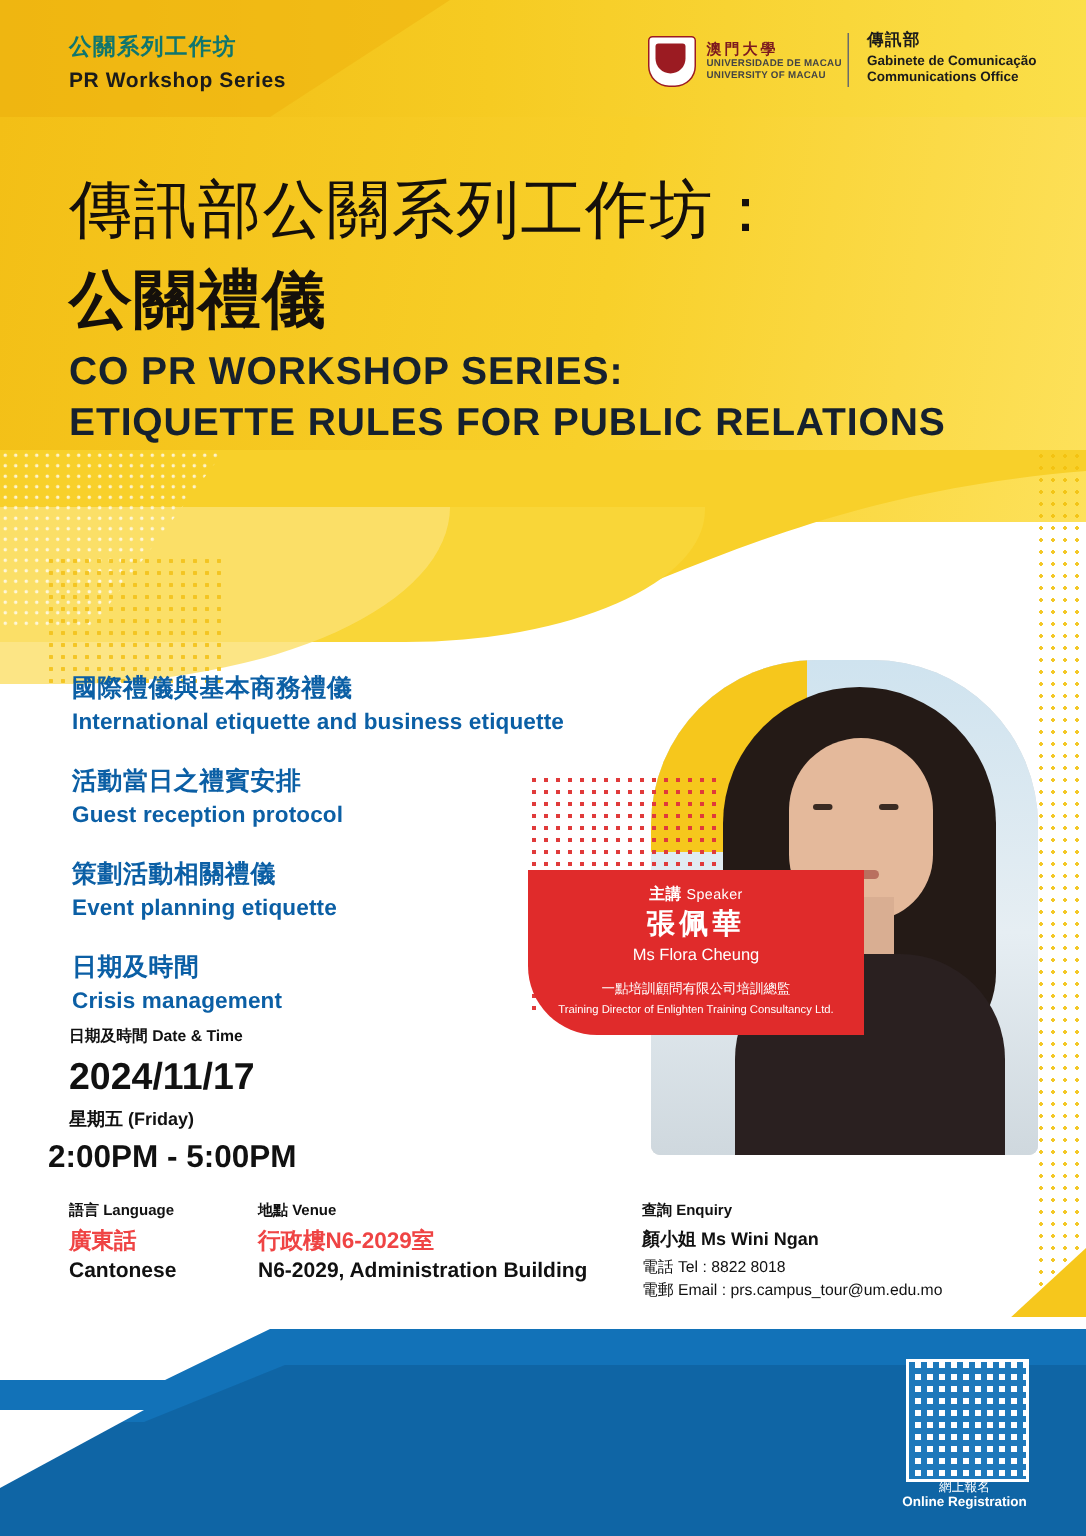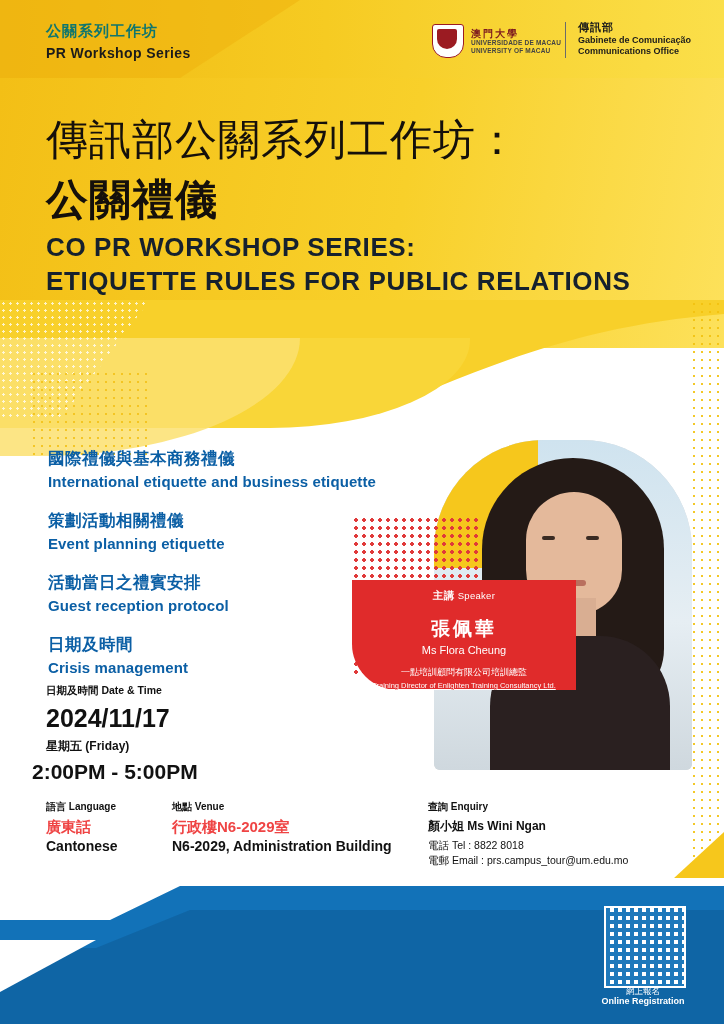--- a/index.html
+++ b/index.html
@@ -315,24 +315,24 @@
     background: #e02b2b;
     border-bottom-left-radius: 46px;
     z-index: 4;
     color: #fff;
     text-align: center;
   }
   .sp-role {
     margin-top: 9px; font-size: 10.5px; font-weight: bold; letter-spacing: .3px;
   }
   .sp-role span { font-weight: normal; font-size: 9.5px; }
-  .sp-name-cn { font-size: 19px; font-weight: bold; letter-spacing: 3px; margin-top: 13px;}
+  .sp-name-cn { font-size: 19px; font-weight: bold; letter-spacing: 3px; margin-top: 0;}
   .sp-name-en { font-size: 11px; margin-top: 2px;}
   .sp-title-cn { font-size: 9px; margin-top: 10px;}
-  .sp-title-en { font-size: 7.5px; margin-top: 2px; text-decoration: underline;}
+  .sp-title-en { font-size: 7.5px; margin-top: 2px;}
 
   
   .wave-white {
     position: absolute; left: 0; top: 878px;
     width: 724px; height: 146px;
     background: #ffffff;
   }
   .wave-blue {
     position: absolute; left: 0; top: 886px;
     width: 724px; height: 138px;
@@ -430,26 +430,26 @@
   <div class="hdr-cn2">公關禮儀</div>
   <div class="hdr-en1">CO PR WORKSHOP SERIES:</div>
   <div class="hdr-en2">ETIQUETTE RULES FOR PUBLIC RELATIONS</div>
 
   <div class="topics">
     <div class="topic">
       <div class="t-cn">國際禮儀與基本商務禮儀</div>
       <div class="t-en">International etiquette and business etiquette</div>
     </div>
     <div class="topic">
+      <div class="t-cn">活動當日之禮賓安排</div>
+      <div class="t-en">Guest reception protocol</div>
+    </div>
+    <div class="topic">
       <div class="t-cn">策劃活動相關禮儀</div>
       <div class="t-en">Event planning etiquette</div>
-    </div>
-    <div class="topic">
-      <div class="t-cn">活動當日之禮賓安排</div>
-      <div class="t-en">Guest reception protocol</div>
     </div>
     <div class="topic">
       <div class="t-cn">日期及時間</div>
       <div class="t-en">Crisis management</div>
     </div>
   </div>
 
   <div class="dt-label">日期及時間  Date &amp; Time</div>
   <div class="dt-date">2024/11/17</div>
   <div class="dt-day">星期五 (Friday)</div>

